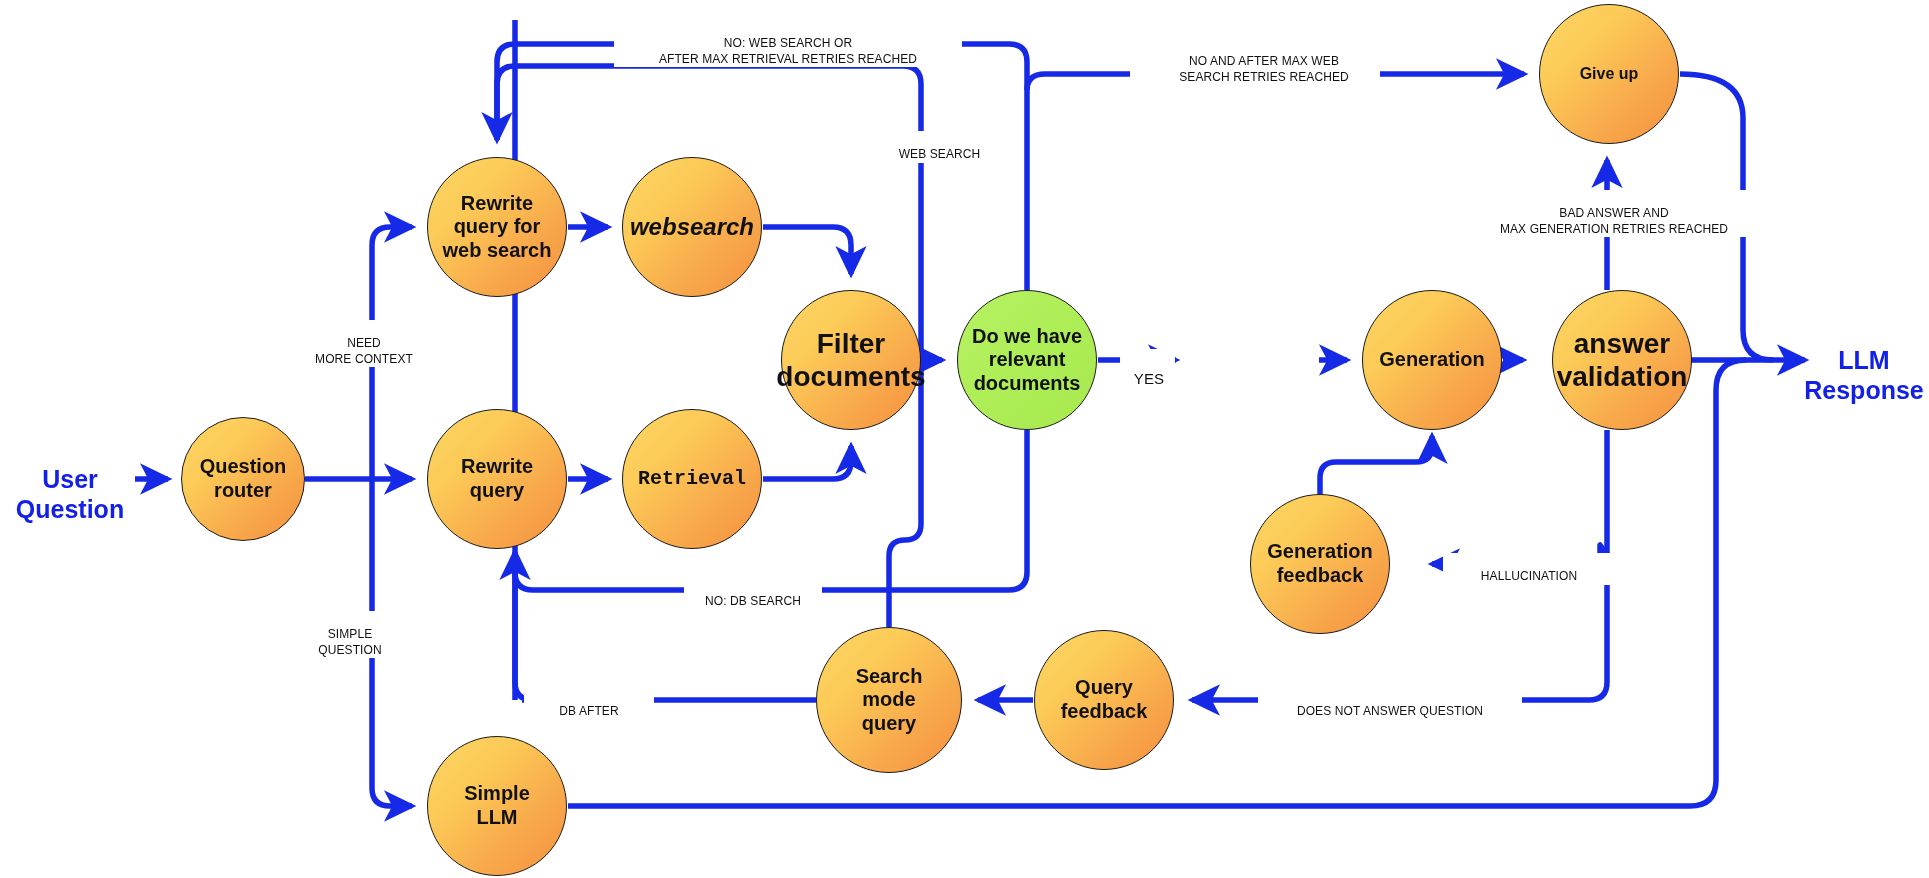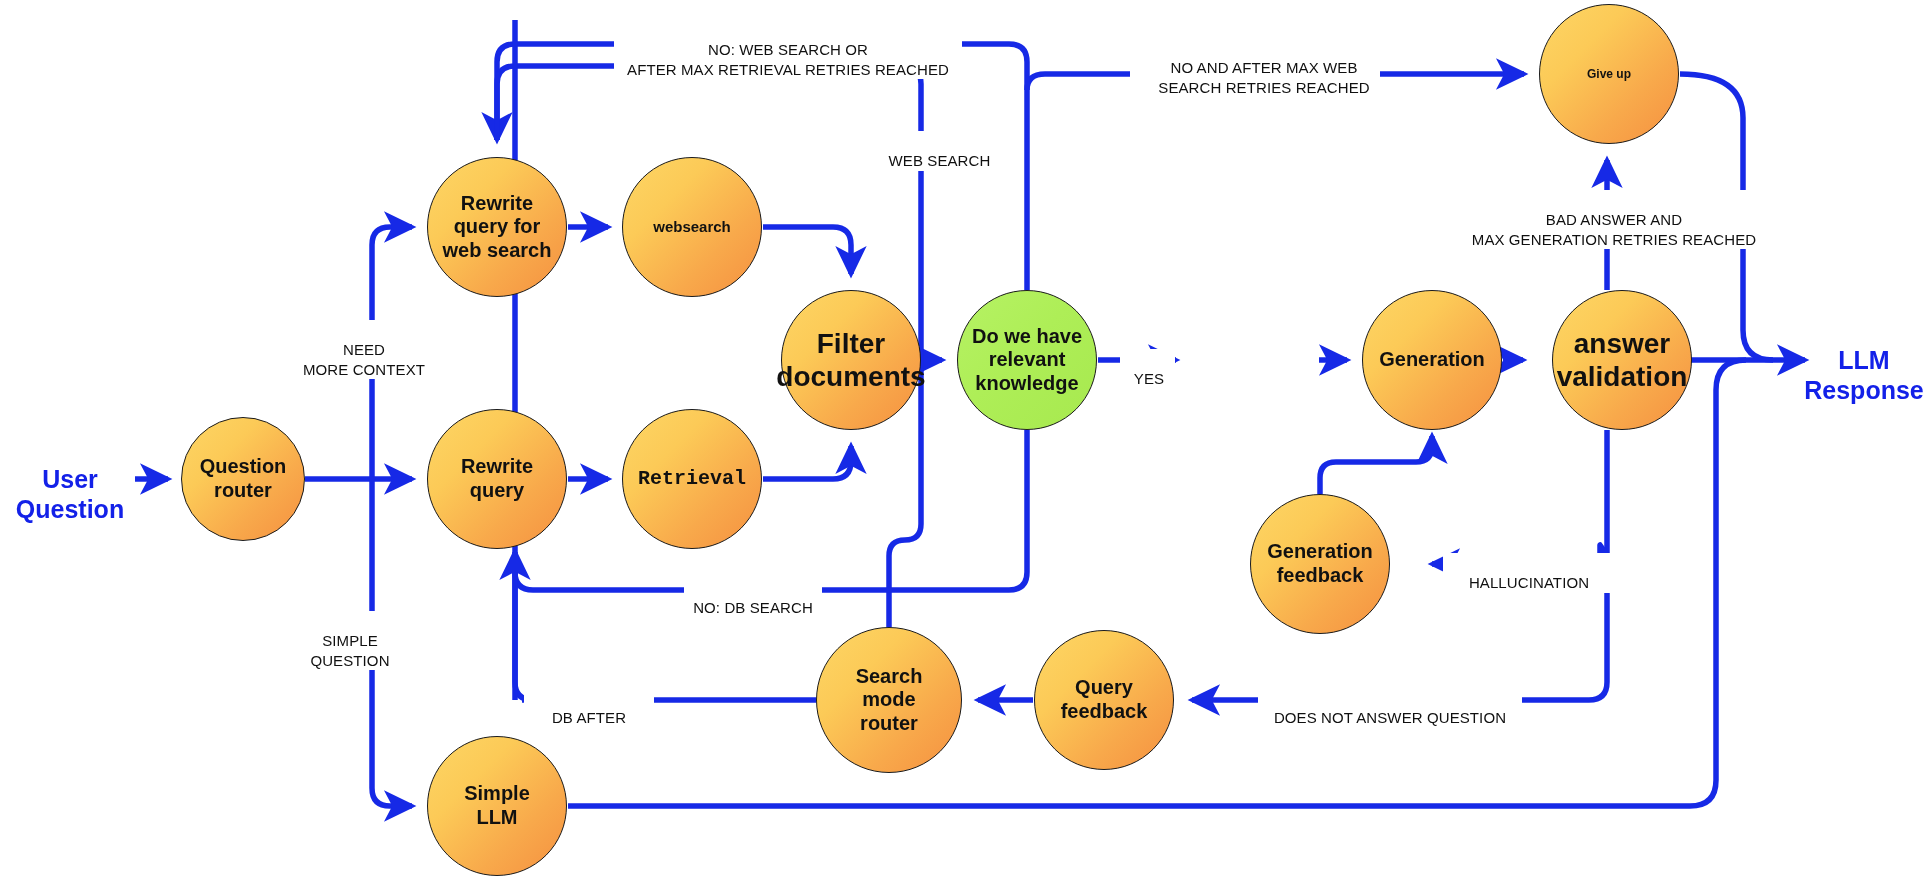--- a/index.html
+++ b/index.html
@@ -43,21 +43,21 @@
     background: linear-gradient(135deg, #b6f264 0%, #aeee57 45%, #a7e94f 100%);
   }
   .node .nlabel {
     display: block;
     padding: 0 6px;
     white-space: pre-line;
   }
   .edge-label {
     position: absolute;
     color: #101010;
-    font-size: 15px;
+    font-size: 12px;
     line-height: 1.32;
     text-align: center;
     white-space: pre-line;
     letter-spacing: 0.1px;
     z-index: 8;
     background: #ffffff;
     padding: 0 4px;
   }
   .edge-label.small {
     font-size: 15px;
@@ -156,72 +156,72 @@
     <span class="nlabel">Question
 router</span>
   </div>
 
   <div class="node" style="left:427px;top:157px;width:140px;height:140px;font-size:20px;">
     <span class="nlabel">Rewrite
 query for
 web search</span>
   </div>
 
-  <div class="node" style="left:622px;top:157px;width:140px;height:140px;font-size:15px;">
+  <div class="node" style="left:622px;top:157px;width:140px;height:140px;font-size:24px;font-style:italic;">
     <span class="nlabel">websearch</span>
   </div>
 
   <div class="node" style="left:427px;top:409px;width:140px;height:140px;font-size:20px;">
     <span class="nlabel">Rewrite
 query</span>
   </div>
 
   <div class="node" style="left:622px;top:409px;width:140px;height:140px;font-size:20px;font-family:Liberation Mono, monospace;">
     <span class="nlabel">Retrieval</span>
   </div>
 
   <div class="node" style="left:781px;top:290px;width:140px;height:140px;font-size:28px;">
     <span class="nlabel">Filter
 documents</span>
   </div>
 
   <div class="node green" style="left:957px;top:290px;width:140px;height:140px;font-size:20px;">
     <span class="nlabel">Do we have
 relevant
-knowledge</span>
+documents</span>
   </div>
 
 
   <div class="node" style="left:1362px;top:290px;width:140px;height:140px;font-size:20px;">
     <span class="nlabel">Generation</span>
   </div>
 
   <div class="node" style="left:1552px;top:290px;width:140px;height:140px;font-size:28px;">
     <span class="nlabel">answer
 validation</span>
   </div>
 
-  <div class="node" style="left:1539px;top:4px;width:140px;height:140px;font-size:12px;">
+  <div class="node" style="left:1539px;top:4px;width:140px;height:140px;font-size:16px;">
     <span class="nlabel">Give up</span>
   </div>
 
   <div class="node" style="left:1250px;top:494px;width:140px;height:140px;font-size:20px;">
     <span class="nlabel">Generation
 feedback</span>
   </div>
 
   <div class="node" style="left:1034px;top:630px;width:140px;height:140px;font-size:20px;">
     <span class="nlabel">Query
 feedback</span>
   </div>
 
   <div class="node" style="left:816px;top:627px;width:146px;height:146px;font-size:20px;">
     <span class="nlabel">Search
 mode
-router</span>
+query</span>
   </div>
 
   <div class="node" style="left:427px;top:736px;width:140px;height:140px;font-size:20px;">
     <span class="nlabel">Simple
 LLM</span>
   </div>
 
   <div class="endpoint" style="left:10px;top:434px;width:120px;">
     <span>User
 Question</span>

